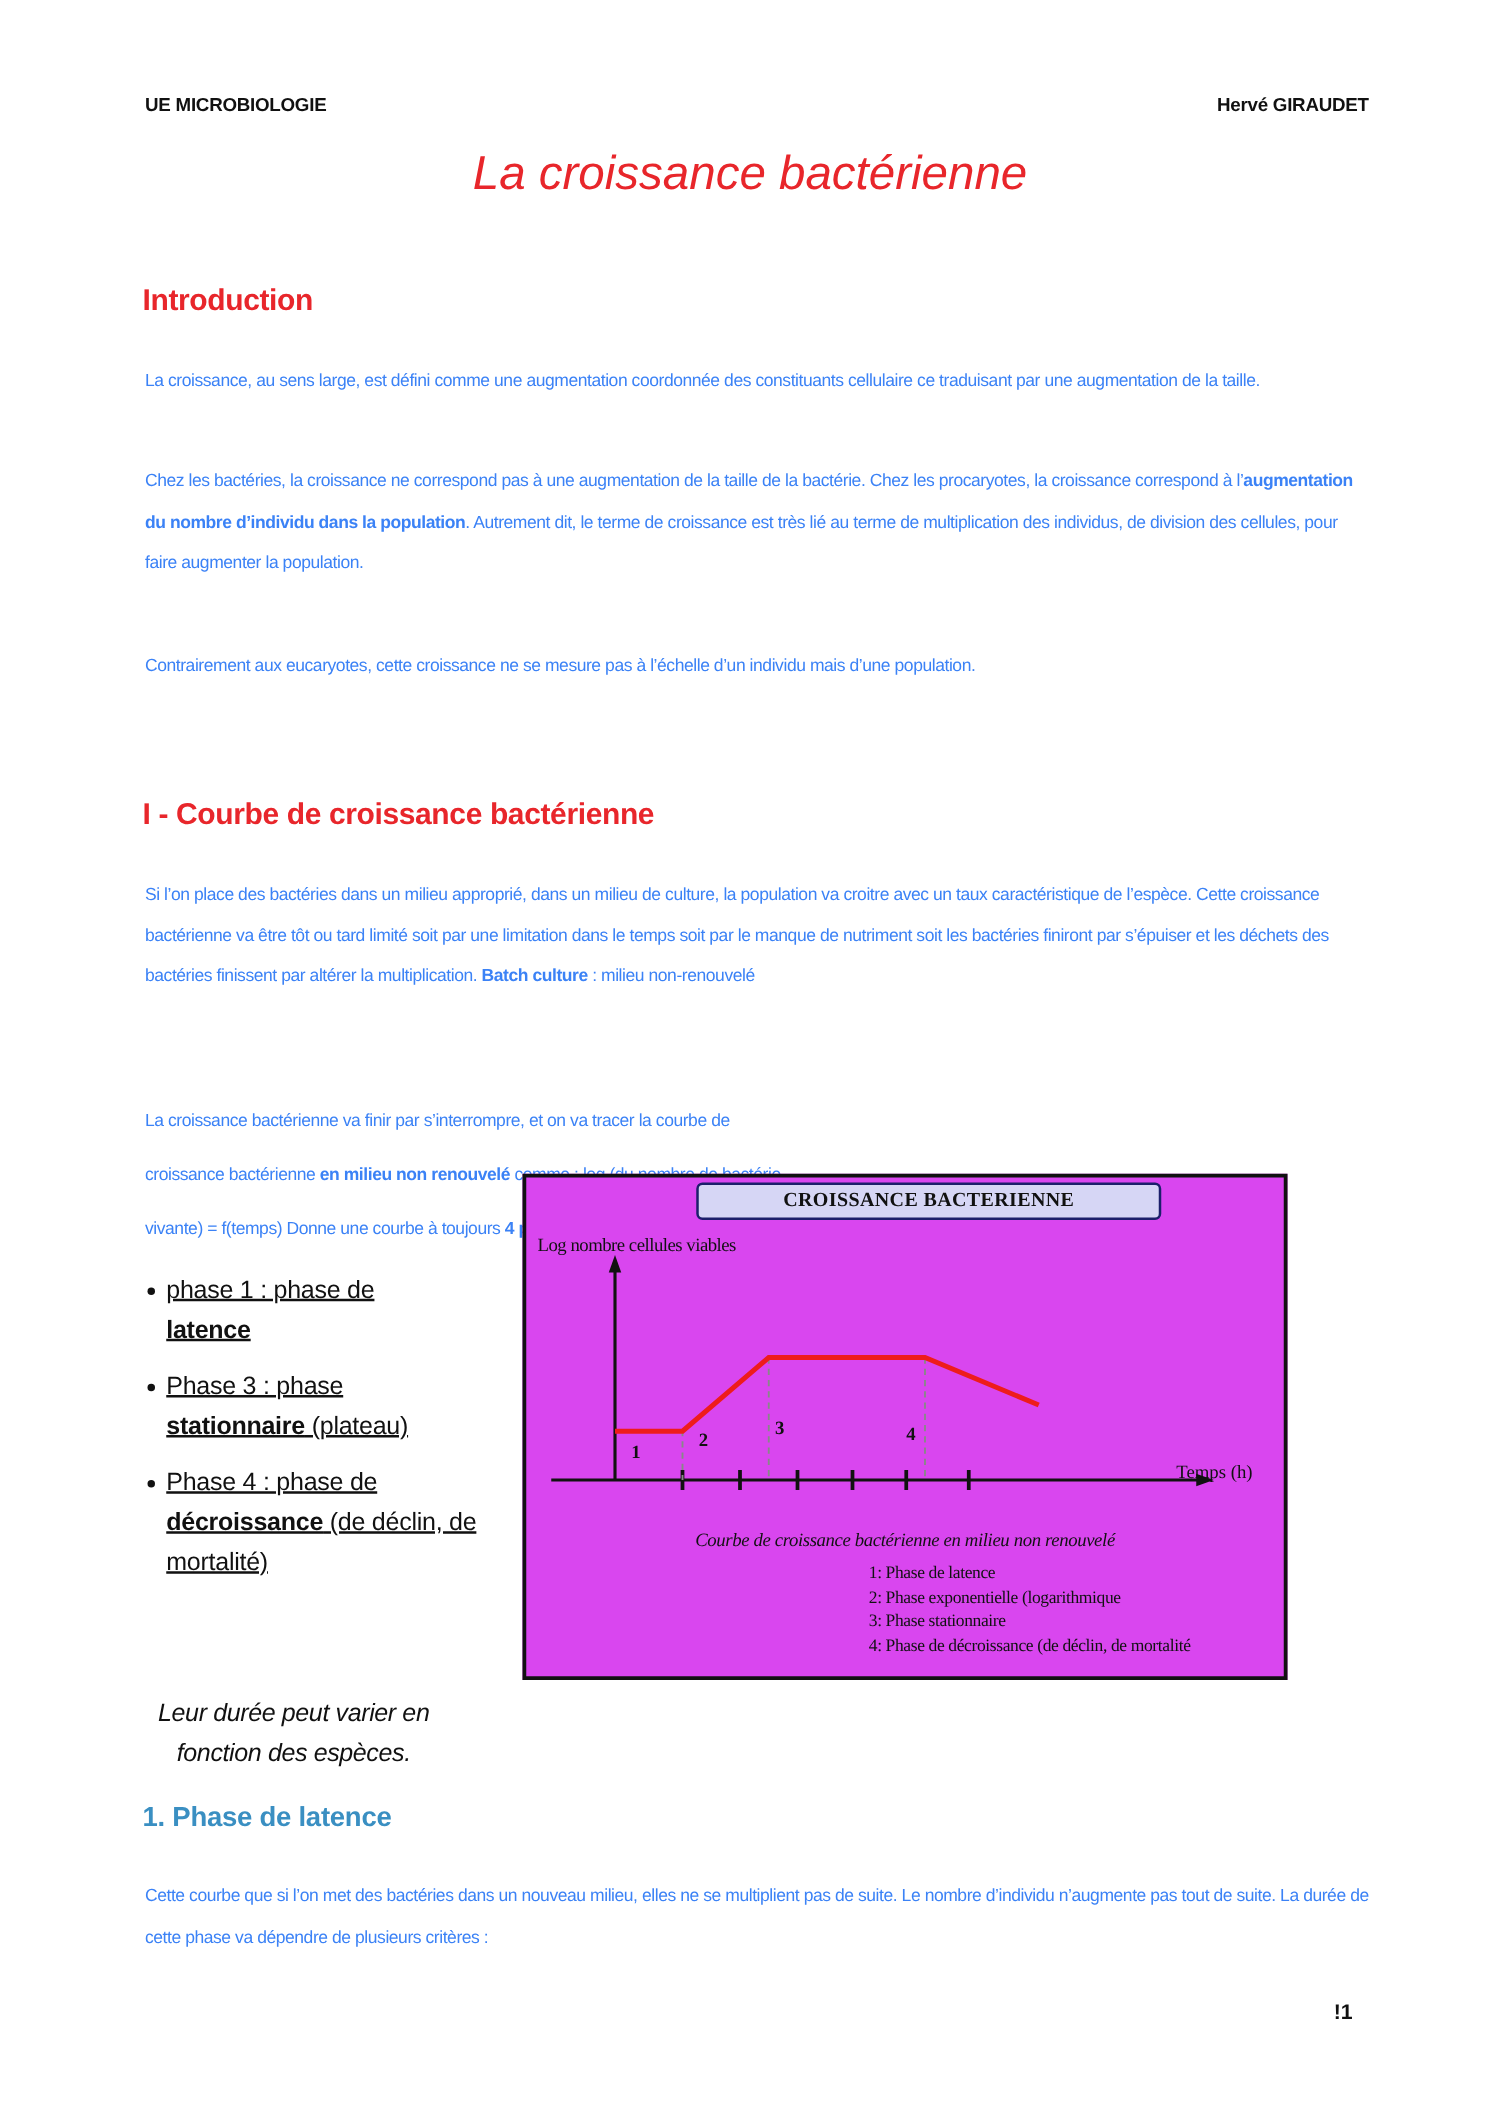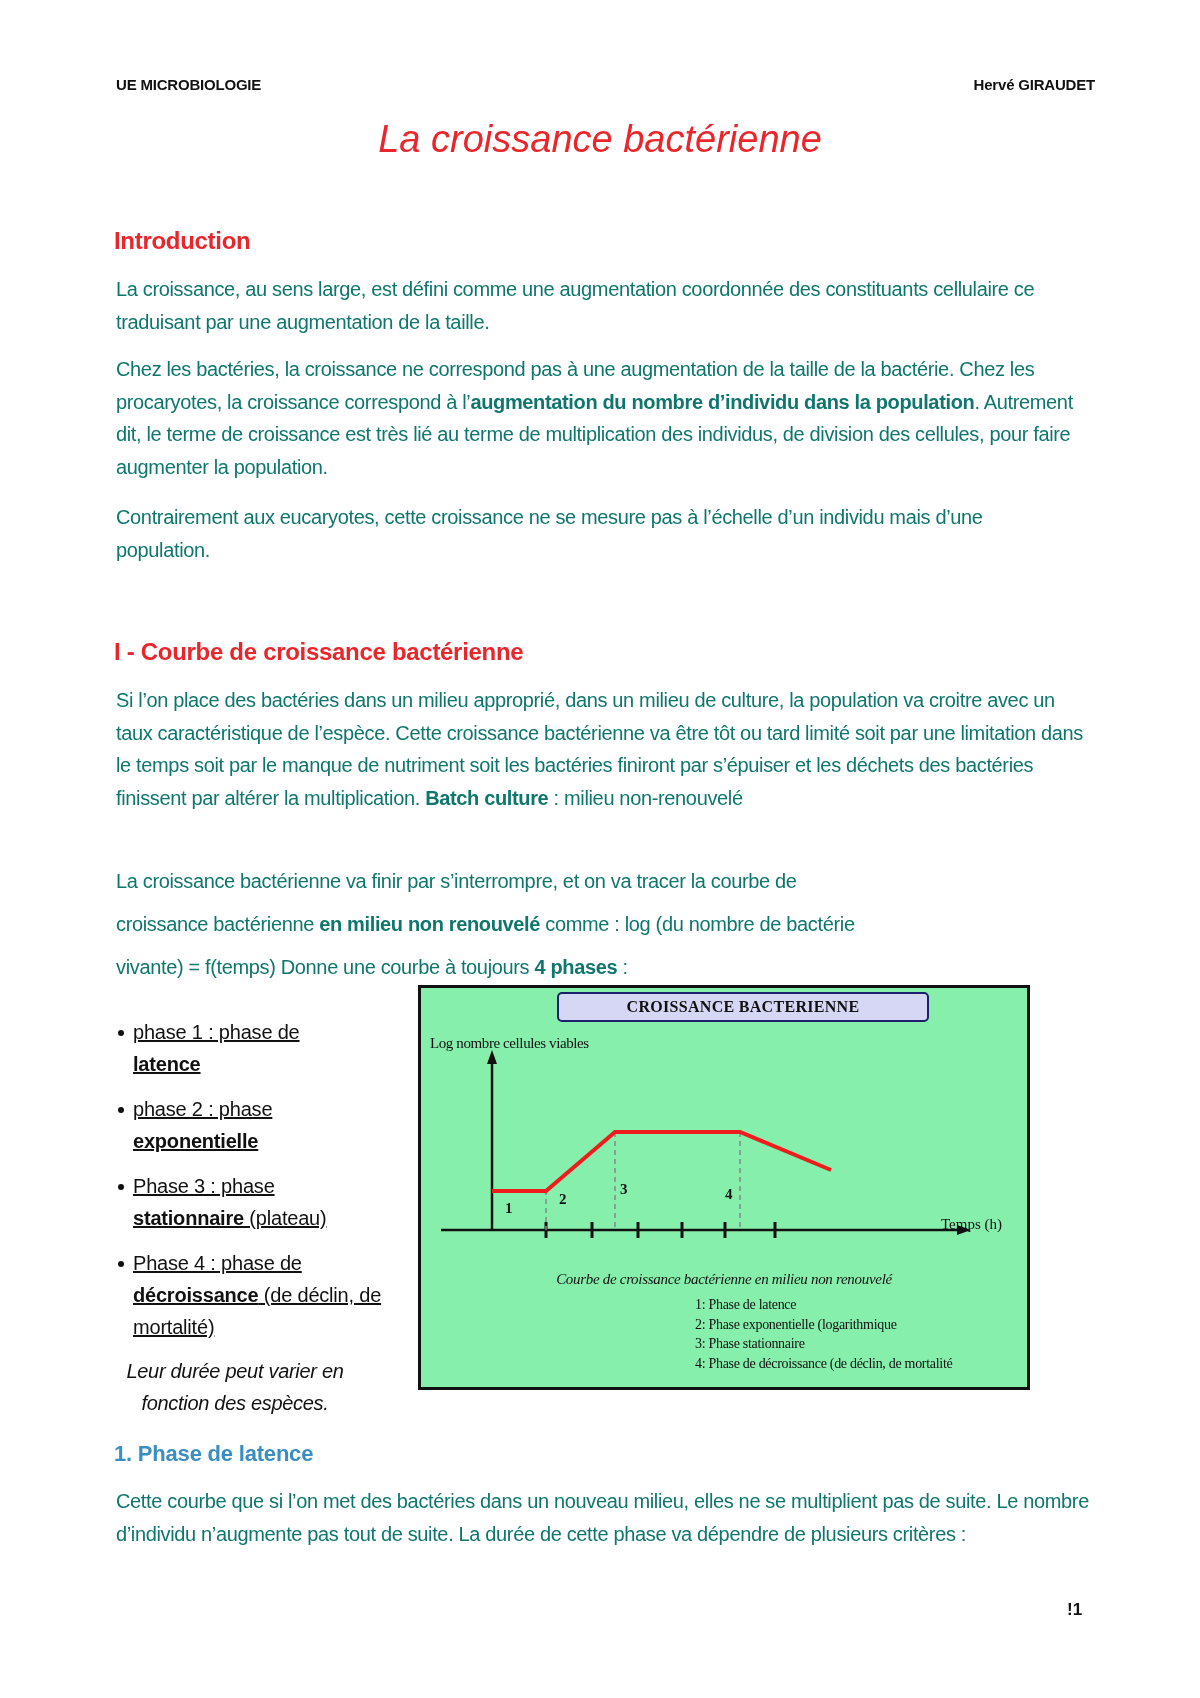--- a/index.html
+++ b/index.html
@@ -2,27 +2,27 @@
 <html><head>
 <meta charset="utf-8">
 <style>
   html, body { margin:0; padding:0; background:#ffffff; }
   body { width:1200px; height:1698px; position:relative; font-family:"Liberation Sans", sans-serif; color:#111; overflow:hidden; }
   .abs { position:absolute; }
   .hdr { font-size:15px; font-weight:bold; top:76px; letter-spacing:-0.2px; }
   .title { top:118px; left:0; width:1200px; text-align:center; font-size:38px; font-style:italic; color:#e8262b; }
   .h1 { font-size:24px; font-weight:bold; color:#e8262b; letter-spacing:-0.3px; }
   .h2 { font-size:22px; font-weight:bold; color:#3a8fc2; letter-spacing:-0.2px; }
-  .p { font-size:20px; line-height:32.5px; letter-spacing:-0.35px; color:#0f766e; }
+  .p { font-size:14px; line-height:32.5px; letter-spacing:-0.35px; color:#3b82f6;margin-top:15px; }
   .p b { font-weight:bold; }
   ul.phases { list-style:none; margin:0; padding:0; }
   ul.phases li { position:relative; padding-left:20px; font-size:20px; line-height:32px; margin-bottom:13px; letter-spacing:-0.2px; }
   ul.phases li .dot { position:absolute; left:5px; top:14px; width:6px; height:6px; border-radius:50%; background:#111; }
   .note { font-size:20px; font-style:italic; text-align:center; line-height:32px; letter-spacing:-0.3px; }
-  .diagram { left:418px; top:985px; width:612px; height:405px; border:3px solid #111; box-sizing:border-box; background:#86efac; font-family:"Liberation Serif", serif; }
+  .diagram { left:418px; top:939px; width:612px; height:405px; border:3px solid #111; box-sizing:border-box; background:#d946ef; font-family:"Liberation Serif", serif; }
   .dtitle { position:absolute; left:136px; top:4px; width:372px; height:30px; border:2px solid #1c1f6b; border-radius:5px; background:#d6d6f5; box-sizing:border-box; text-align:center; font-size:16px; font-weight:bold; line-height:26px; color:#111; letter-spacing:0.3px; }
   .ylab { position:absolute; left:9px; top:47px; font-size:15px; letter-spacing:-0.4px; }
   .caption { position:absolute; left:0; width:100%; top:283px; text-align:center; font-size:15px; font-style:italic; letter-spacing:-0.3px; }
   .xlab { position:absolute; left:520px; top:228px; font-size:15px; }
   .legend { position:absolute; left:242px; top:307px; font-size:14px; line-height:19.5px; letter-spacing:-0.3px;margin-left:32px; }
   .phn { position:absolute; font-size:15px; font-weight:bold; }
   .pagenum { font-size:17px; font-weight:bold; top:1600px; left:1067px; }
 </style>
 </head>
 <body>
@@ -47,21 +47,20 @@
 <div class="abs p" style="left:116px; top:908px;">
   <span>croissance bactérienne </span><b>en milieu non renouvelé</b><span> comme : log (du nombre de bactérie</span>
 </div>
 <div class="abs p" style="left:116px; top:951px;">
   <span>vivante) = f(temps) Donne une courbe à toujours </span><b>4 phases</b><span> :</span>
 </div>
 
 <div class="abs" style="left:113px; top:1016px; width:280px;text-decoration:underline;">
   <ul class="phases">
     <li><span class="dot"></span><span>phase 1 : phase de</span><br><b>latence</b><span></span></li>
-    <li><span class="dot"></span><span>phase 2 : phase</span><br><b>exponentielle</b><span></span></li>
     <li><span class="dot"></span><span>Phase 3 : phase</span><br><b>stationnaire</b><span> (plateau)</span></li>
     <li><span class="dot"></span><span>Phase 4 : phase de</span><br><b>décroissance</b><span>  (de déclin, de mortalité)</span></li>
   </ul>
 </div>
 <div class="abs note" style="left:110px; top:1355px; width:250px;">Leur durée peut varier en fonction des espèces.</div>
 
 <div class="abs diagram">
   <div class="dtitle">CROISSANCE BACTERIENNE</div>
   <div class="ylab">Log nombre cellules viables</div>
   <svg width="606" height="399" style="position:absolute; left:0; top:0;">

